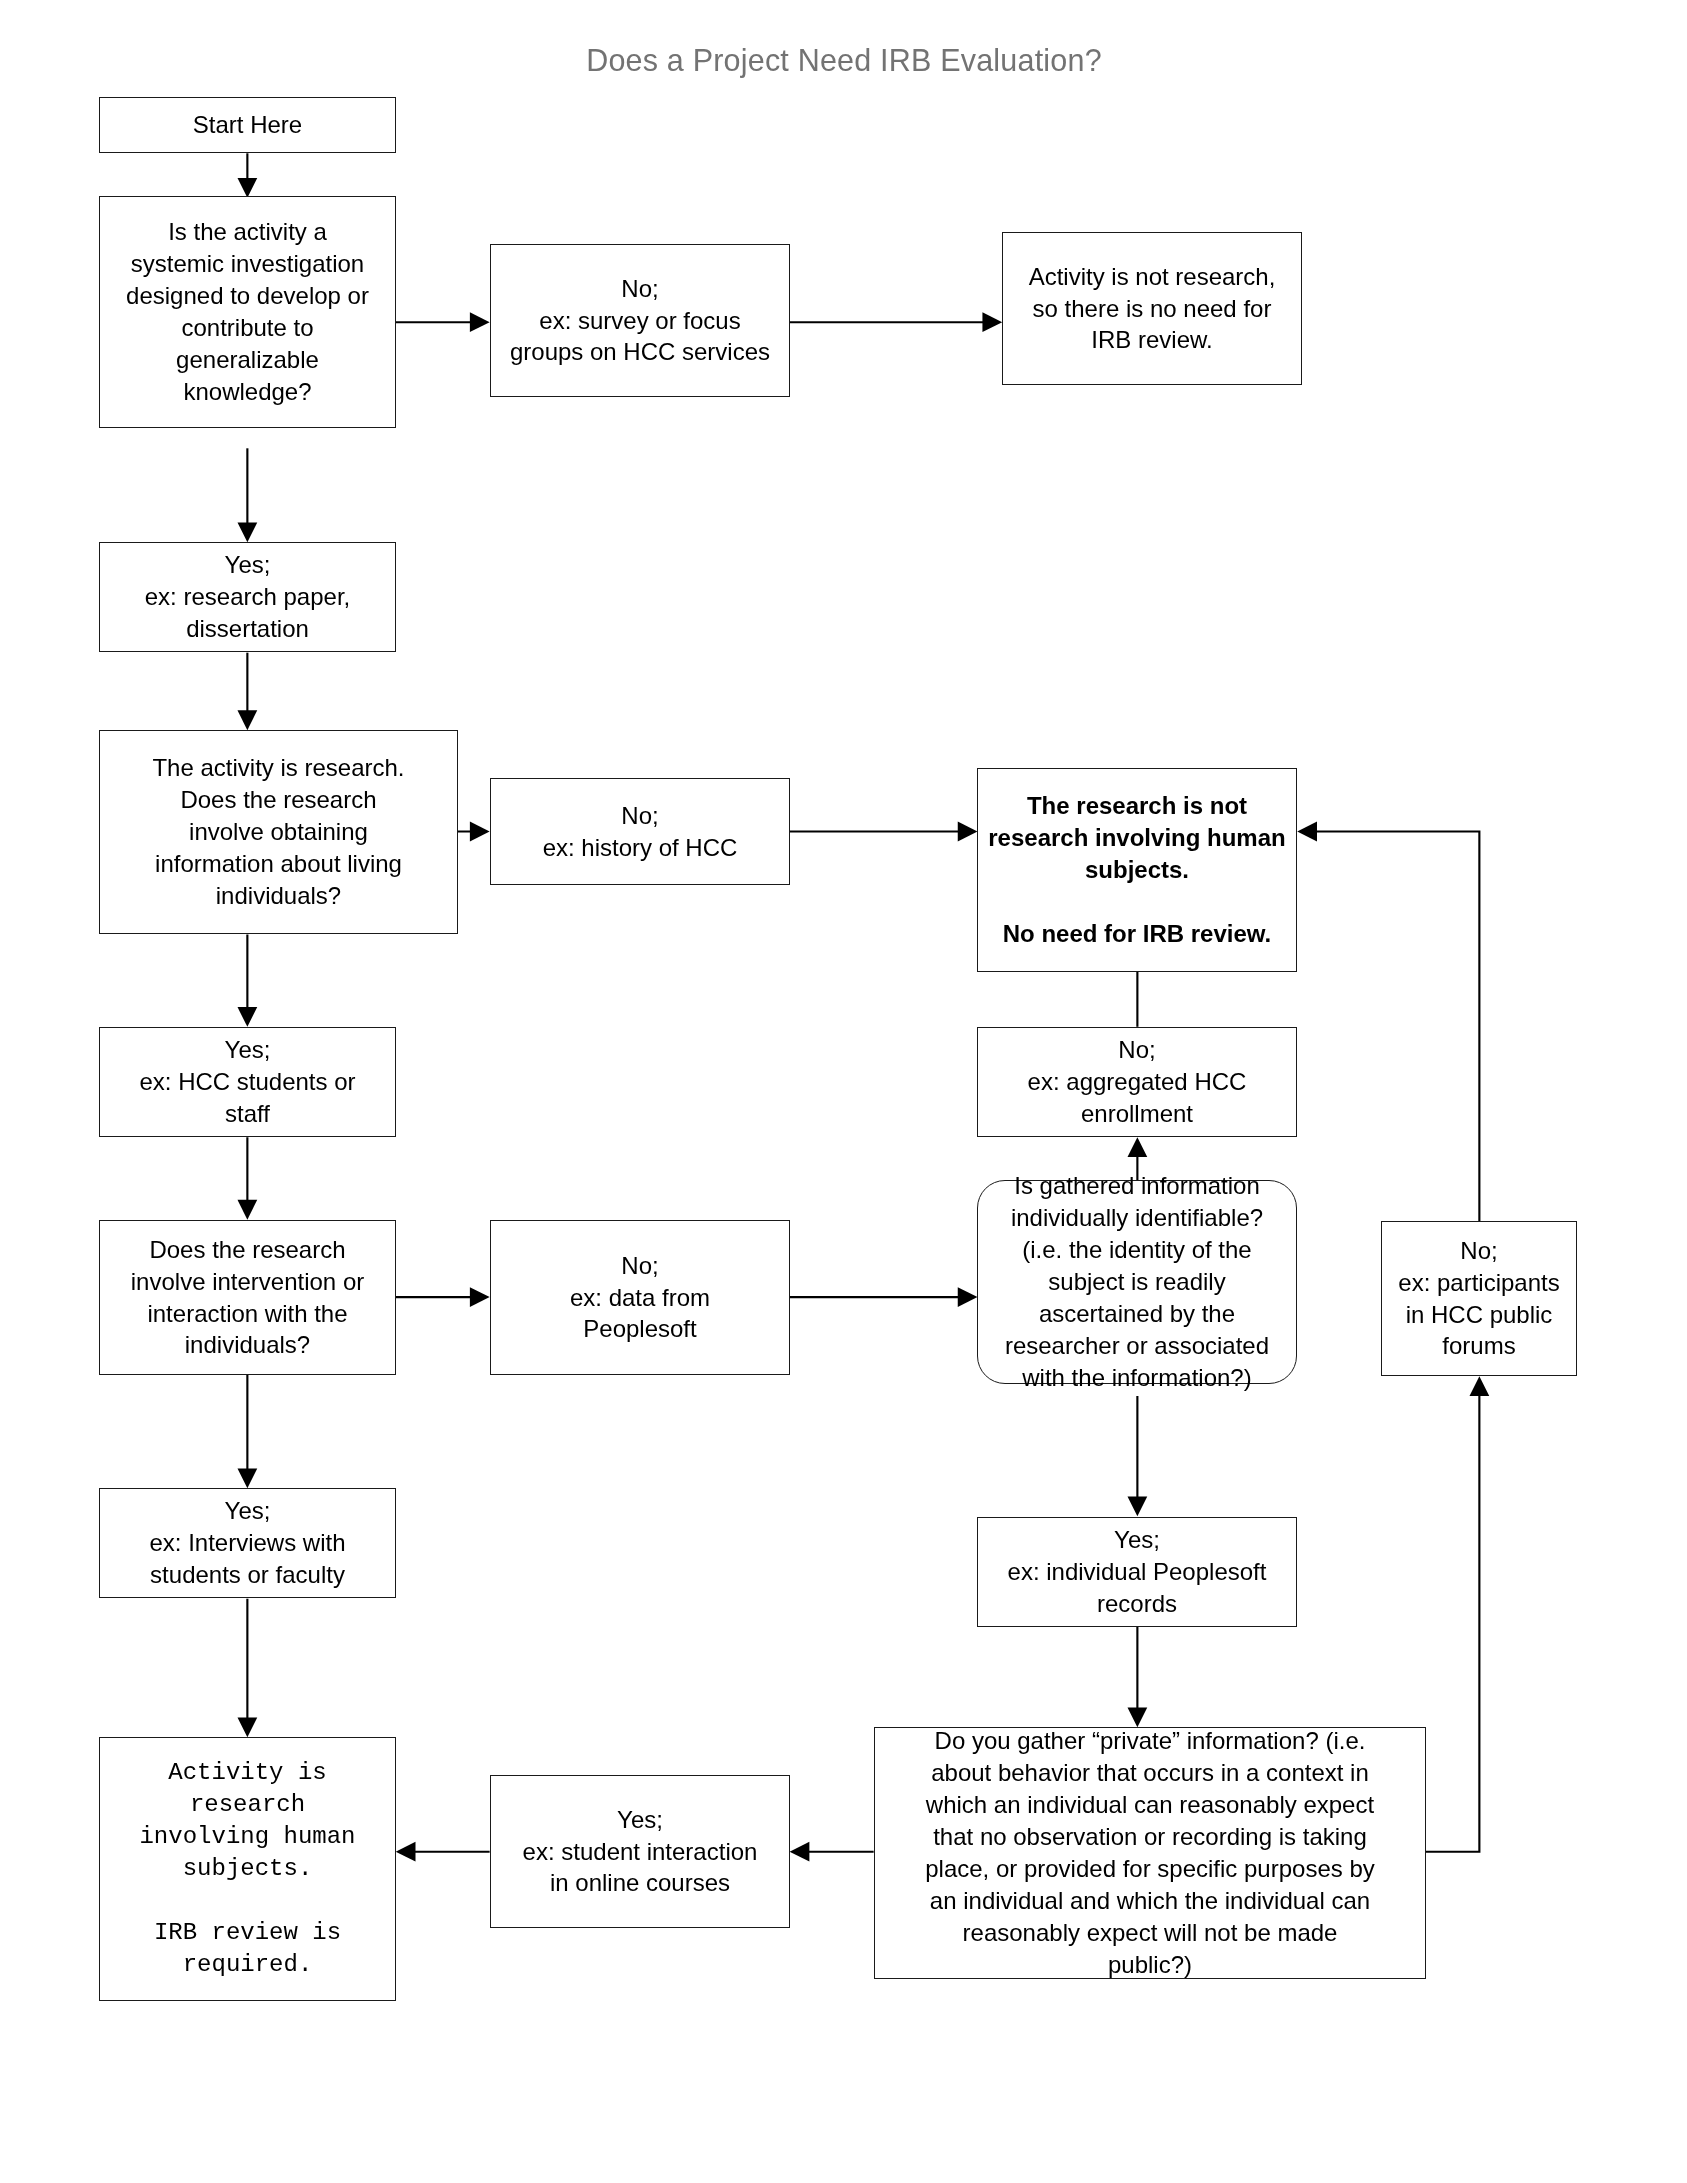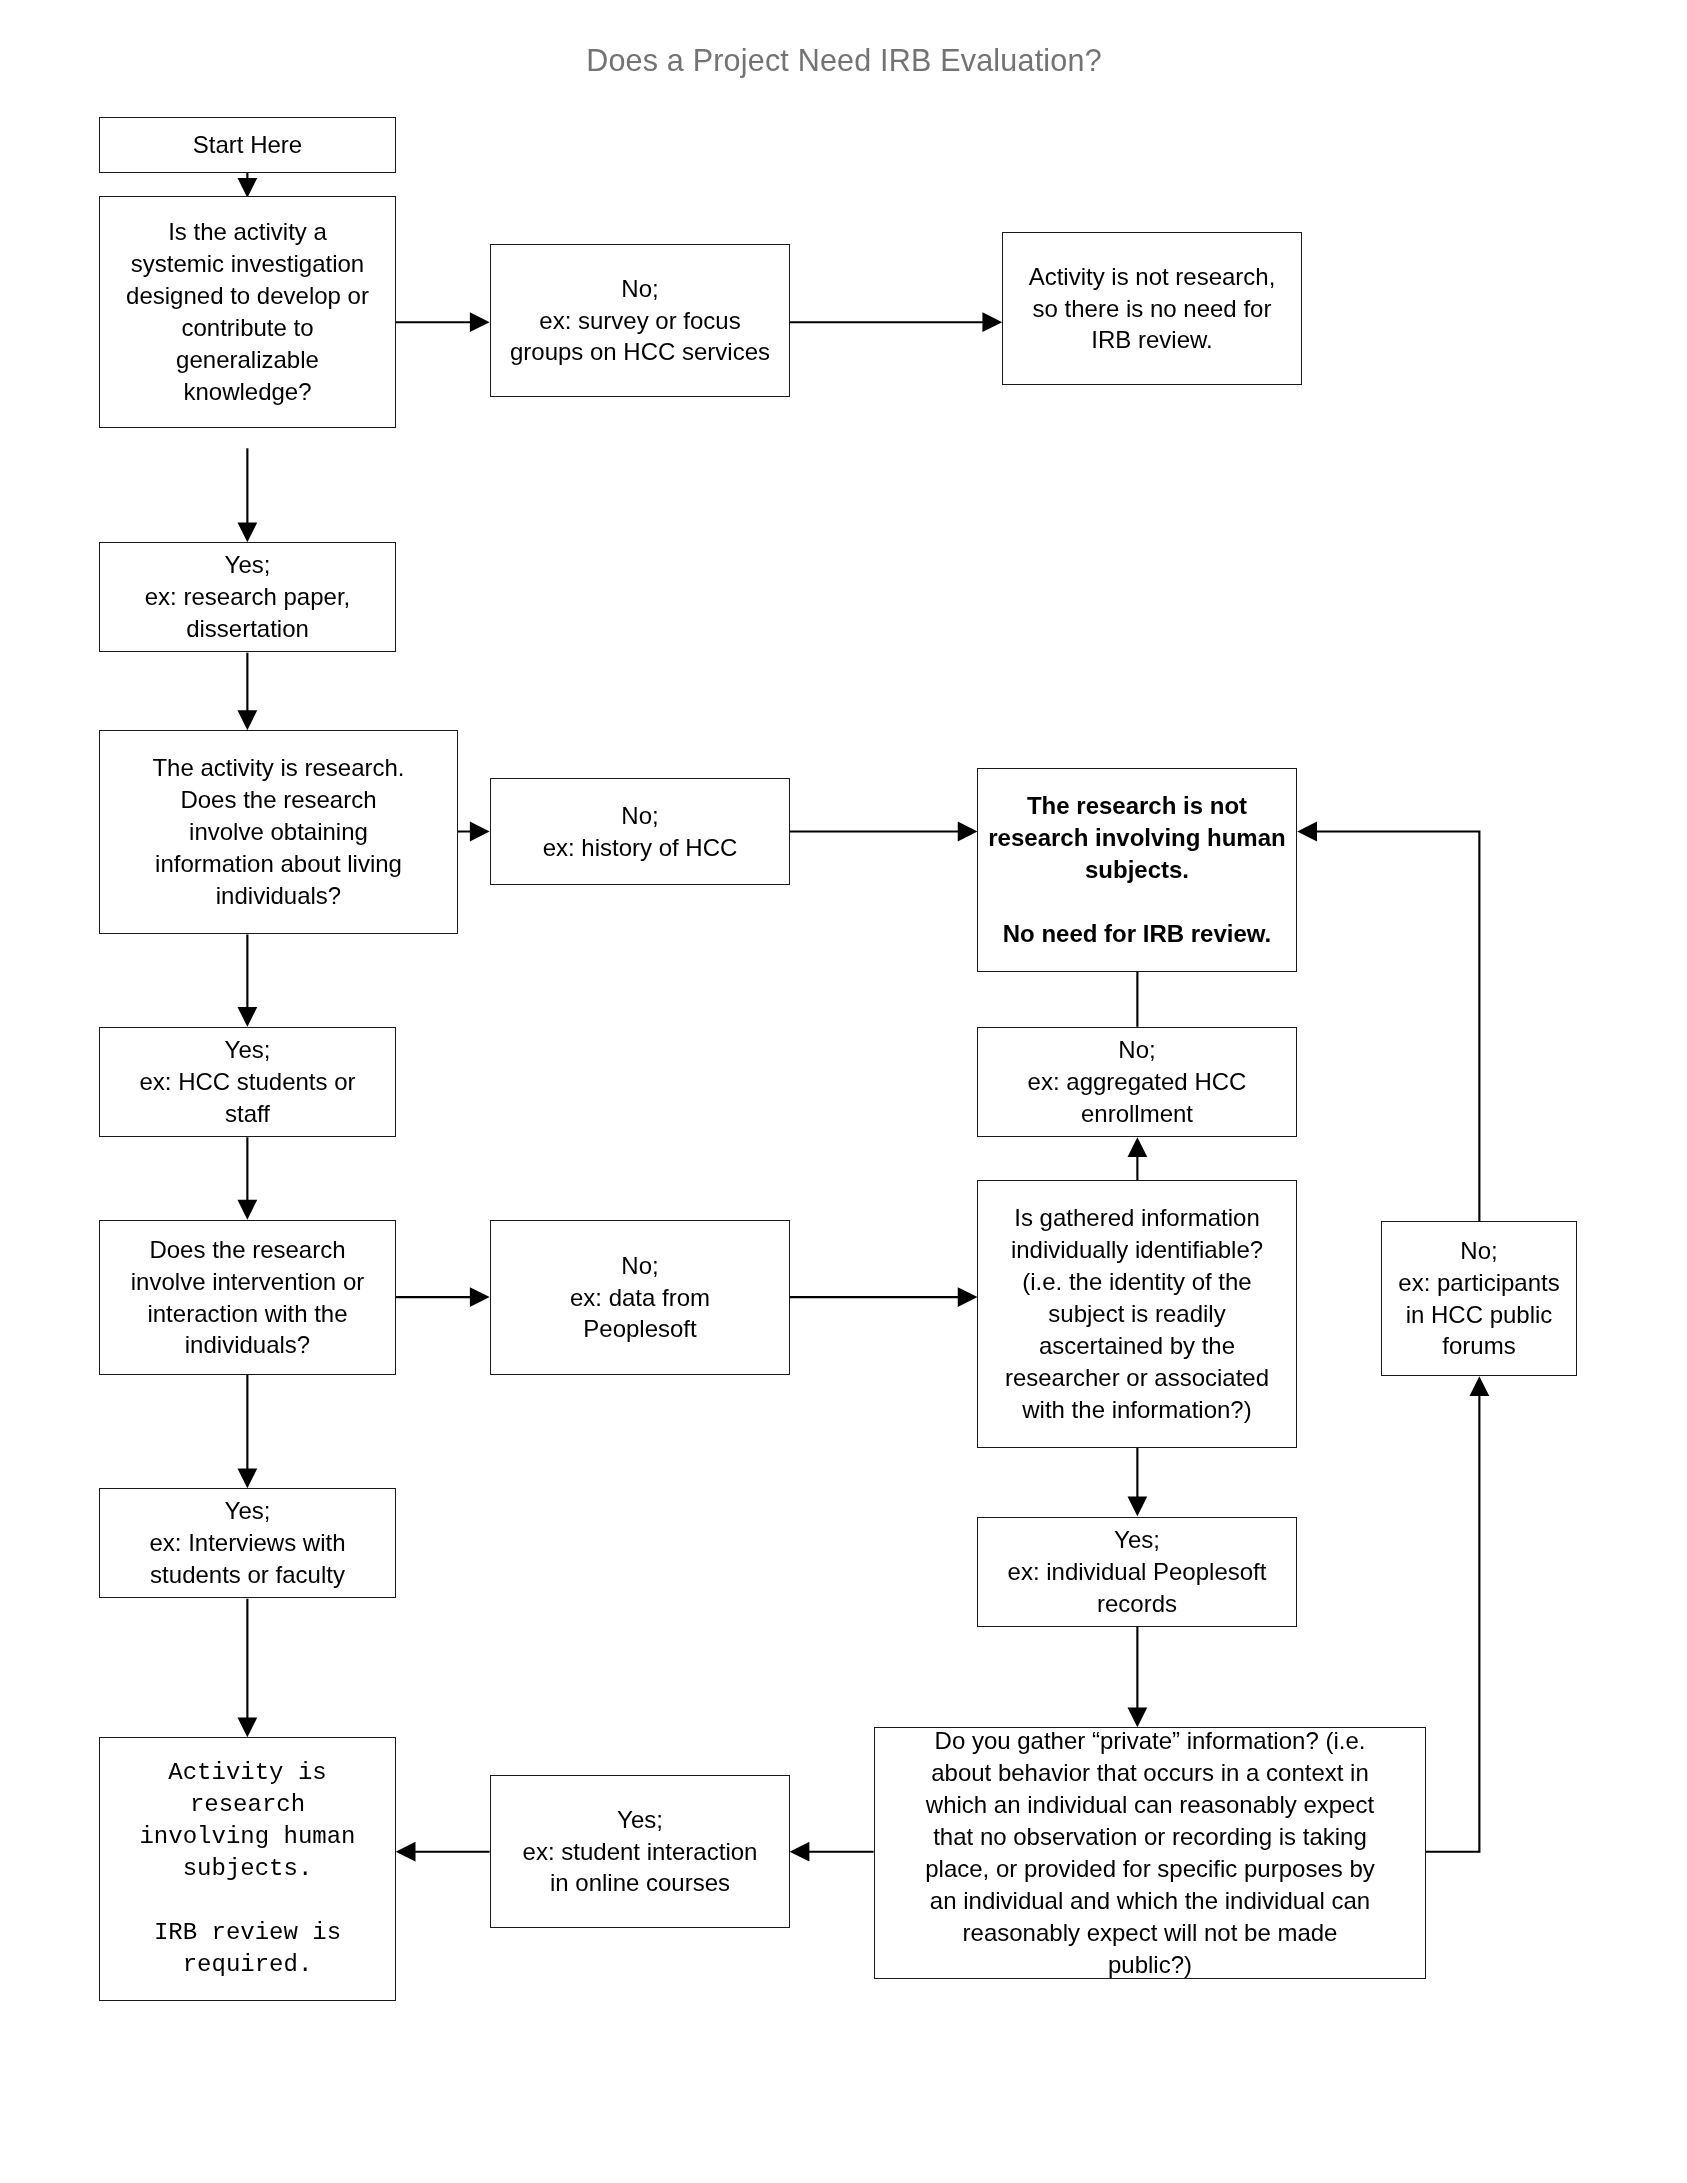--- a/index.html
+++ b/index.html
@@ -127,21 +127,21 @@
     <line x1="594" y1="2247" x2="502" y2="2247"></line>
     <polygon class="head" points="480,2247 504,2235 504,2259"></polygon>
 
     <polyline points="1730,2247 1795,2247 1795,1692"></polyline>
     <polygon class="head" points="1795,1670 1783,1694 1807,1694"></polygon>
 
     <polyline points="1795,1482 1795,1009 1596,1009"></polyline>
     <polygon class="head" points="1574,1009 1598,997 1598,1021"></polygon>
   </svg>
 
-  <div class="node" style="left:99px; top:97px; width:297px; height:56px; font-size:24px;margin-top:20px;">Start Here</div>
+  <div class="node" style="left:99px; top:97px; width:297px; height:56px; font-size:24px;">Start Here</div>
 
   <div class="node" style="left:99px; top:196px; width:297px; height:232px;">Is the activity a
 systemic investigation
 designed to develop or
 contribute to
 generalizable
 knowledge?</div>
 
   <div class="node" style="left:490px; top:244px; width:300px; height:153px;">No;
 ex: survey or focus
@@ -180,21 +180,21 @@
 
   <div class="node" style="left:99px; top:1220px; width:297px; height:155px;">Does the research
 involve intervention or
 interaction with the
 individuals?</div>
 
   <div class="node" style="left:490px; top:1220px; width:300px; height:155px;">No;
 ex: data from
 Peoplesoft</div>
 
-  <div class="node" style="left:977px; top:1180px; width:320px; height:268px;">Is gathered information
+  <div class="node" style="left:977px; top:1180px; width:320px; height:204px;border-radius:28px;">Is gathered information
 individually identifiable?
 (i.e. the identity of the
 subject is readily
 ascertained by the
 researcher or associated
 with the information?)</div>
 
   <div class="node" style="left:1381px; top:1221px; width:196px; height:155px;">No;
 ex: participants
 in HCC public

